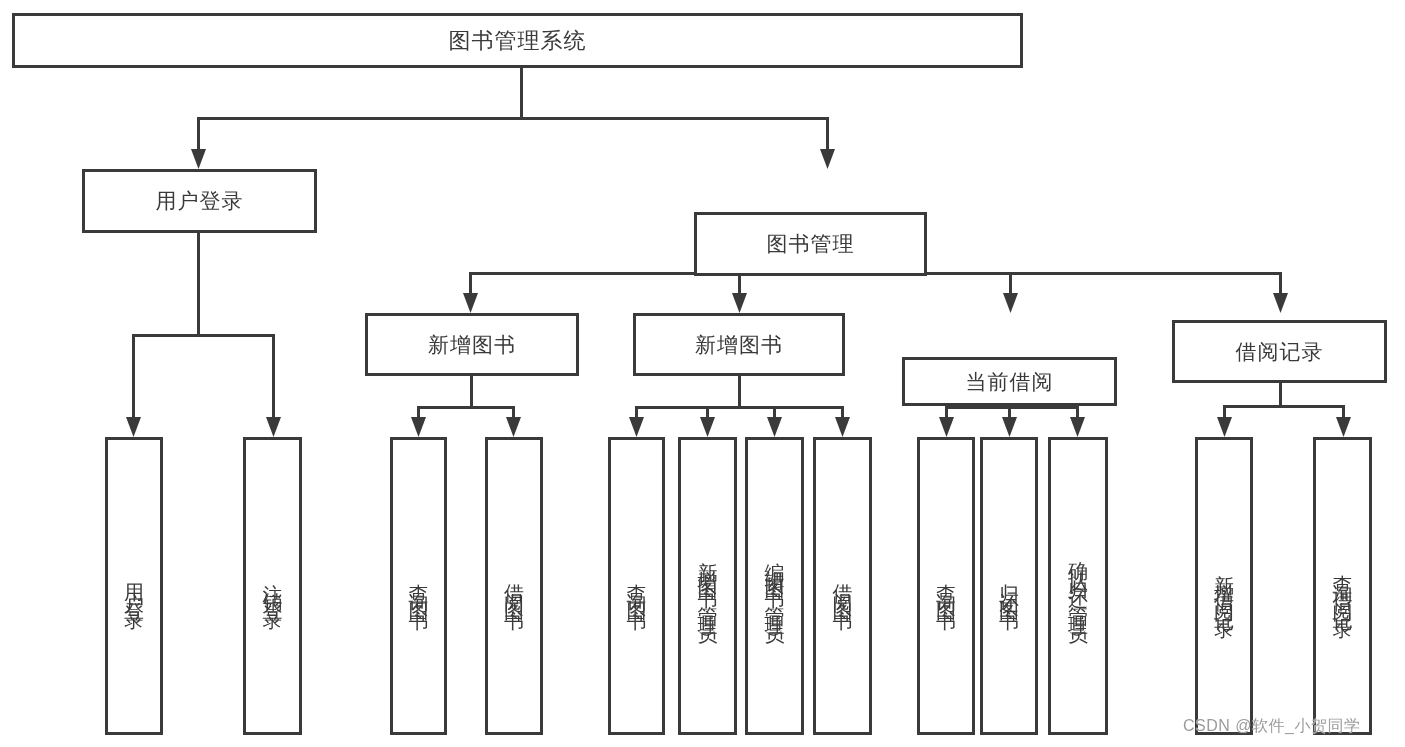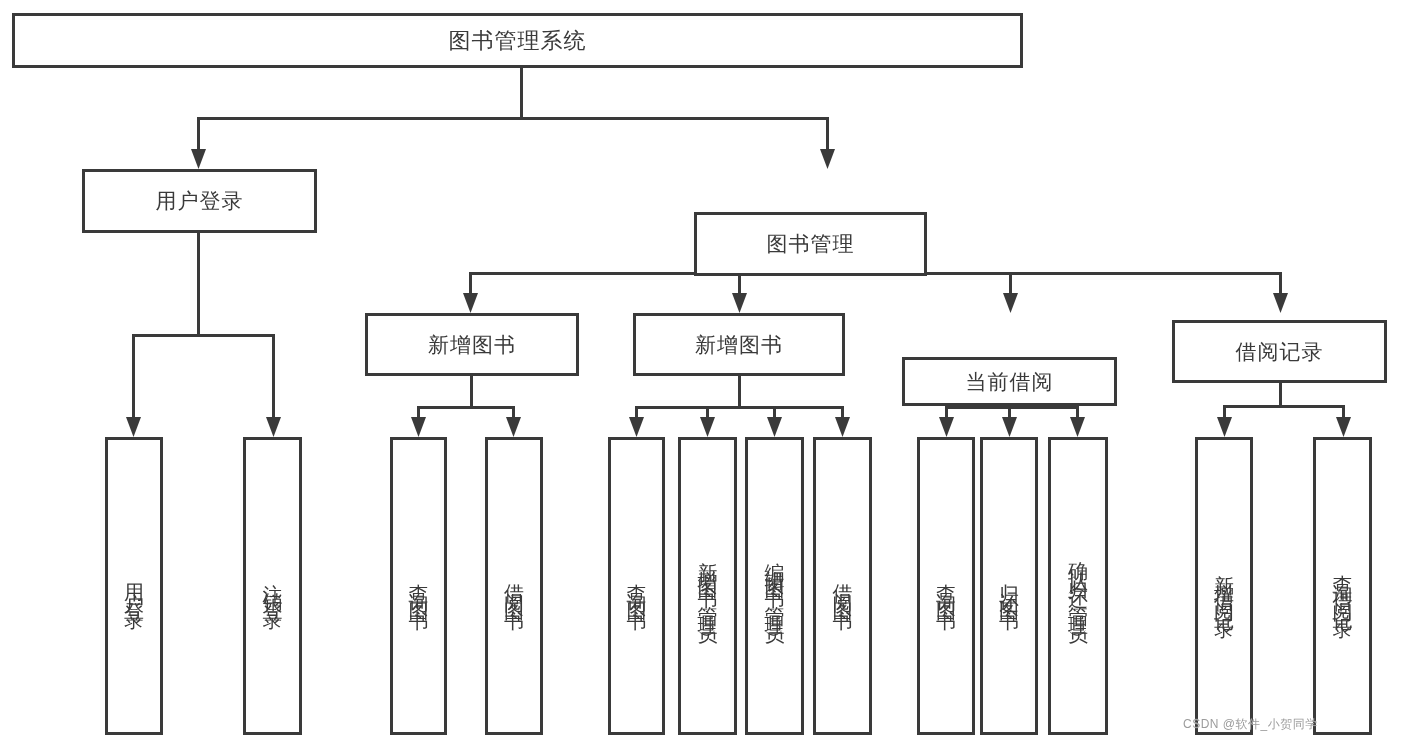--- a/index.html
+++ b/index.html
@@ -11,21 +11,21 @@
     border:3px solid #3a3a3a; color:#3a3a3a; z-index:1;
     display:flex; align-items:center; justify-content:center;
   }
   .h-box { font-size:21px; letter-spacing:1px; white-space:nowrap; }
   .root-box { font-size:22px; }
   .v-box {
     writing-mode:vertical-rl; text-orientation:mixed;
     font-size:20px; letter-spacing:9px; line-height:1.05;
   }
   .watermark {
-    position:absolute; z-index:5; font-size:12px; color:#9c9c9c;
+    position:absolute; z-index:5; font-size:16px; color:#9c9c9c;
     letter-spacing:0.5px; white-space:nowrap;
     text-shadow:0 0 1px #ffffff;
   }
 </style>
 </head>
 <body>
 
 <div id="canvas">
 
   <svg id="connector-svg" width="1405" height="747" viewBox="0 0 1405 747">

